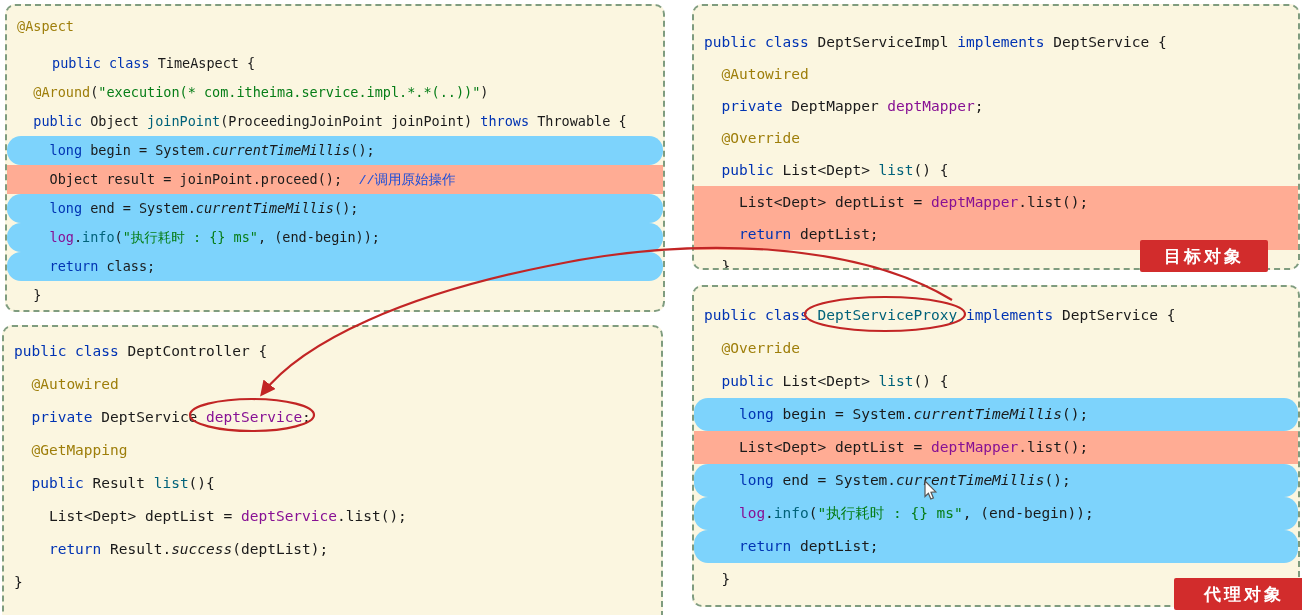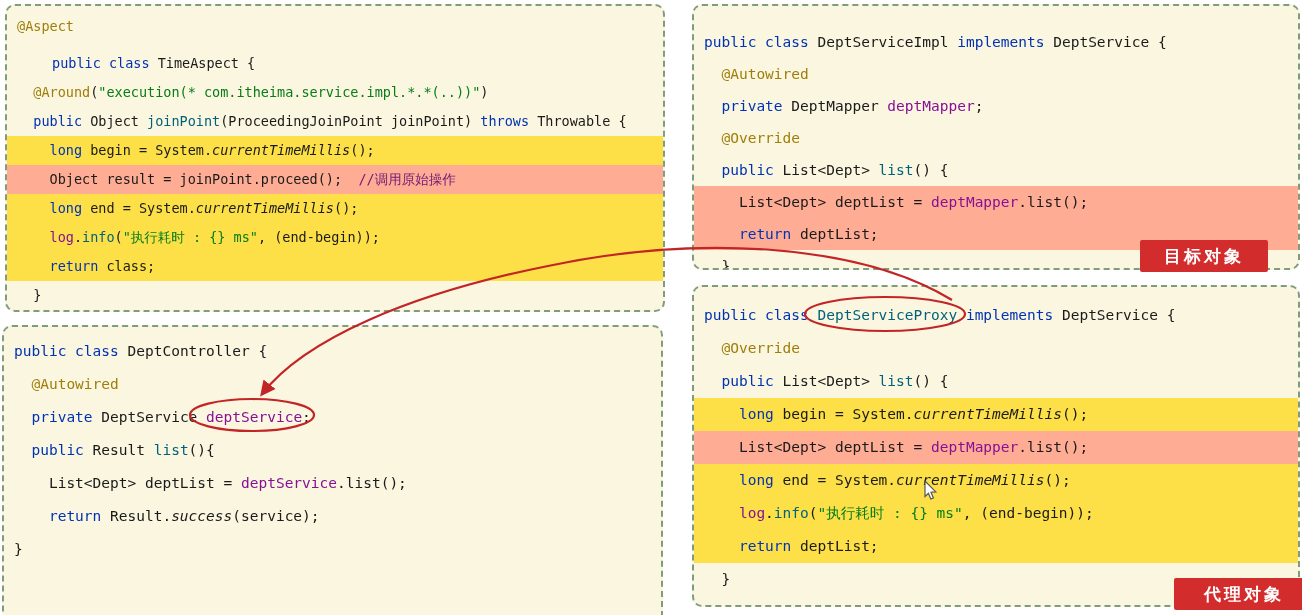--- a/index.html
+++ b/index.html
@@ -15,26 +15,26 @@
   #p-ta { left:5px;  top:4px;   width:660px; height:308px; font-size:13.5px; padding-top:6px; }
   #p-ta .line { height:29px; line-height:29px; }
   #p-ta .line:nth-child(2) { margin-top:8px;padding-left:45px; }
   #p-dc { left:2px;  top:325px; width:661px; height:332px; font-size:14.5px; padding-top:8px; }
   #p-dc .line { height:33px; line-height:33px; }
   #p-si { left:692px; top:4px;  width:608px; height:266px; font-size:14.5px; padding-top:20px; }
   #p-si .line { height:32px; line-height:32px; }
   #p-sp { left:692px; top:285px; width:608px; height:322px; font-size:14.5px; padding-top:12px; }
   #p-sp .line { height:33px; line-height:33px; }
   .line { white-space:pre; padding-left:10px; }
-  .hl-green { background:#fde047; }
+  .hl-green { background:#7dd3fc;border-radius:14px; }
   .hl-red   { background:#FFAC94; }
   .tok-kw  { color:#0033B3; }
   .tok-ann { color:#9E7E0A; }
   .tok-str { color:#067D17; }
-  .tok-cm  { color:#701a75; }
+  .tok-cm  { color:#1d4ed8;font-family:Liberation Mono, monospace; }
   .tok-fn  { color:#00627A; }
   .tok-fld { color:#871094; }
   .tok-pl  { color:#1a1a1a; }
   .tok-stm { color:#1a1a1a; font-style:italic; }
   .badge {
     position:absolute; height:32px; background:#D22C2C; color:#ffffff;
     display:flex; align-items:center; justify-content:center;
     font-size:17px; font-weight:bold; letter-spacing:3px; border-radius:2px;
     z-index:5; font-family:"DejaVu Sans","Liberation Sans",sans-serif;
   }
@@ -57,23 +57,24 @@
     <div class="line hl-red"><span class="tok-pl">    Object result = joinPoint.proceed();  </span><span class="tok-cm">//调用原始操作</span></div>
     <div class="line hl-green"><span class="tok-kw">    long </span><span class="tok-pl">end = System.</span><span class="tok-stm">currentTimeMillis</span><span class="tok-pl">();</span></div>
     <div class="line hl-green"><span class="tok-fld">    log</span><span class="tok-pl">.</span><span class="tok-fn">info</span><span class="tok-pl">(</span><span class="tok-str">"执行耗时 : {} ms"</span><span class="tok-pl">, (end-begin));</span></div>
     <div class="line hl-green"><span class="tok-kw">    return </span><span class="tok-pl">class;</span></div>
     <div class="line"><span class="tok-pl">  }</span></div>
   </div>
 <div id="p-dc" class="panel">
     <div class="line"><span class="tok-kw">public class </span><span class="tok-pl">DeptController {</span></div>
     <div class="line"><span class="tok-ann">  @Autowired</span></div>
     <div class="line"><span class="tok-kw">  private </span><span class="tok-pl">DeptService </span><span class="tok-fld">deptService</span><span class="tok-pl">;</span></div>
+    <div class="line"><span class="tok-ann">  @GetMapping</span></div>
     <div class="line"><span class="tok-kw">  public </span><span class="tok-pl">Result </span><span class="tok-fn">list</span><span class="tok-pl">(){</span></div>
     <div class="line"><span class="tok-pl">    List&lt;Dept&gt; deptList = </span><span class="tok-fld">deptService</span><span class="tok-pl">.list();</span></div>
-    <div class="line"><span class="tok-kw">    return </span><span class="tok-pl">Result.</span><span class="tok-stm">success</span><span class="tok-pl">(service);</span></div>
+    <div class="line"><span class="tok-kw">    return </span><span class="tok-pl">Result.</span><span class="tok-stm">success</span><span class="tok-pl">(deptList);</span></div>
     <div class="line"><span class="tok-pl">}</span></div>
   </div>
 <div id="p-si" class="panel">
     <div class="line"><span class="tok-kw">public class </span><span class="tok-pl">DeptServiceImpl </span><span class="tok-kw">implements </span><span class="tok-pl">DeptService {</span></div>
     <div class="line"><span class="tok-ann">  @Autowired</span></div>
     <div class="line"><span class="tok-kw">  private </span><span class="tok-pl">DeptMapper </span><span class="tok-fld">deptMapper</span><span class="tok-pl">;</span></div>
     <div class="line"><span class="tok-ann">  @Override</span></div>
     <div class="line"><span class="tok-kw">  public </span><span class="tok-pl">List&lt;Dept&gt; </span><span class="tok-fn">list</span><span class="tok-pl">() {</span></div>
     <div class="line hl-red"><span class="tok-pl">    List&lt;Dept&gt; deptList = </span><span class="tok-fld">deptMapper</span><span class="tok-pl">.list();</span></div>
     <div class="line hl-red"><span class="tok-kw">    return </span><span class="tok-pl">deptList;</span></div>

